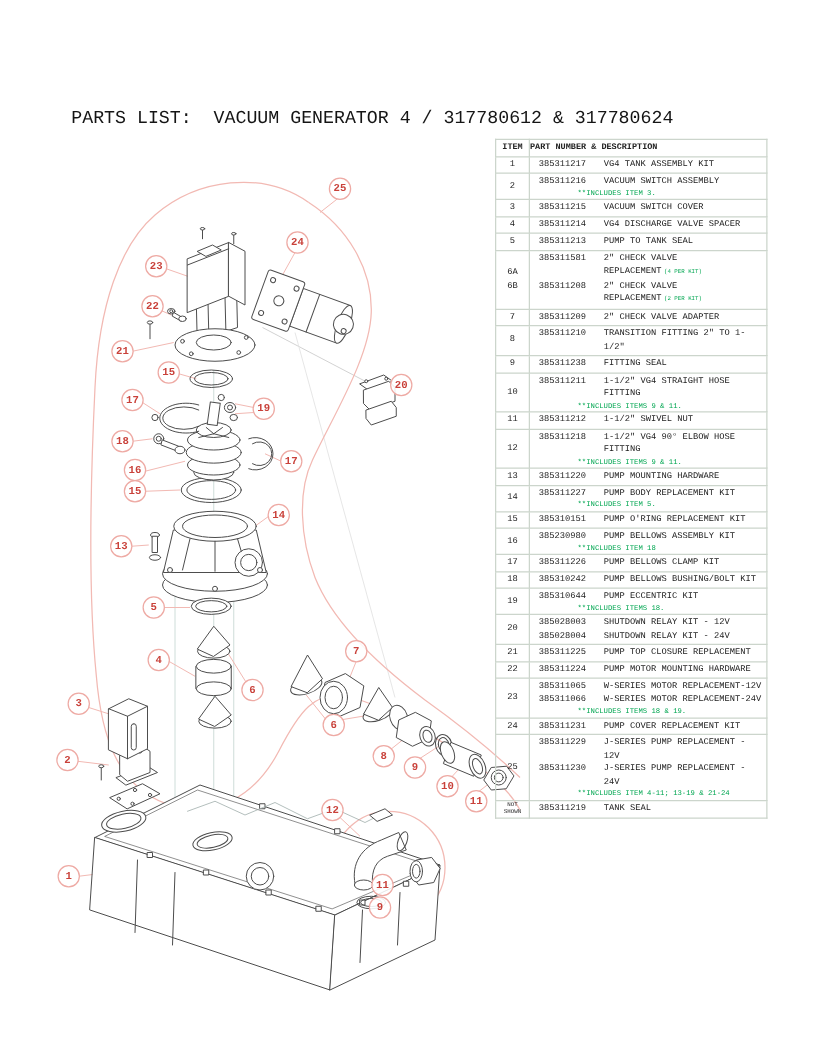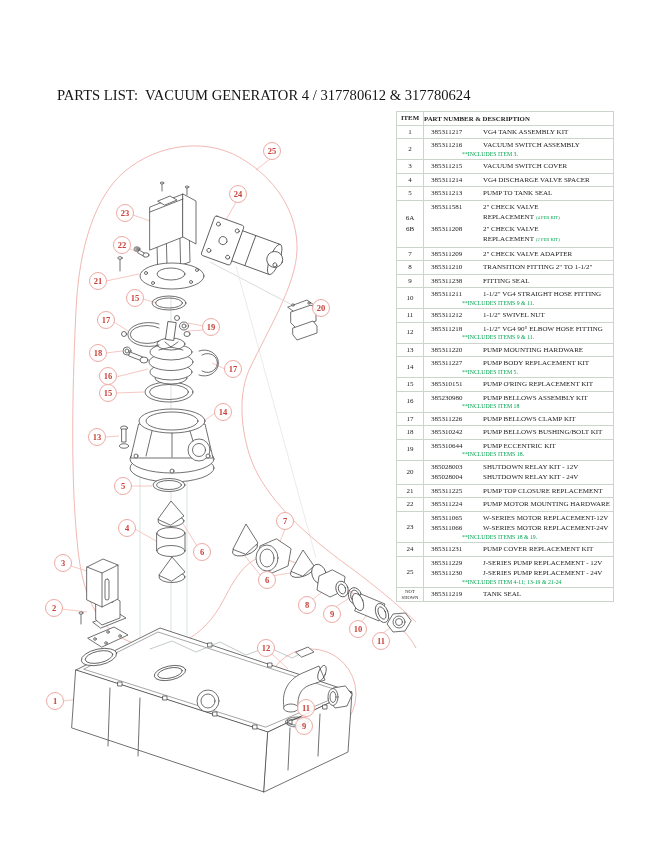--- a/index.html
+++ b/index.html
@@ -1,21 +1,21 @@
 <!DOCTYPE html>
 <html style="--red: #c9413a; --ring: #eeaaa4; --leader: #f2b9b3; --green: #00a651; --ink: #4d4d4d; --tb: #ccd5cc;"><head>
 <meta charset="utf-8">
 <style>
   :root{
     --red:#c9413a; --ring:#eeaaa4; --leader:#f2b9b3; --green:#00a651;
     --ink:#4d4d4d; --tb:#ccd5cc;
   }
   html,body{margin:0;padding:0;background:#fff;}
   .page{position:relative;width:632px;height:848px;background:#fff;overflow:hidden;
-        font-family:Liberation Serif, serif;color:#111;}
+        font-family:Liberation Mono, monospace;color:#111;}
   .title{position:absolute;left:57px;top:87px;font-size:14.6px;color:#151515;white-space:pre;}
   
   table.parts{position:absolute;left:396px;top:111px;width:218px;border-collapse:collapse;
               table-layout:fixed;}
   table.parts th,table.parts td{border:0.8px solid var(--tb);padding:1px 0;vertical-align:middle;}
   th.c-item,td.c-item{width:26px;text-align:center;font-size:6.8px;line-height:10.5px;}
   th{font-weight:bold;font-size:6.8px;color:#222;}
   th.c-main{text-align:left;padding-left:6px;}
   td.c-item{font-size:7px;color:#222;}
   td.c-item.small{font-size:4.6px;line-height:5.5px;}

